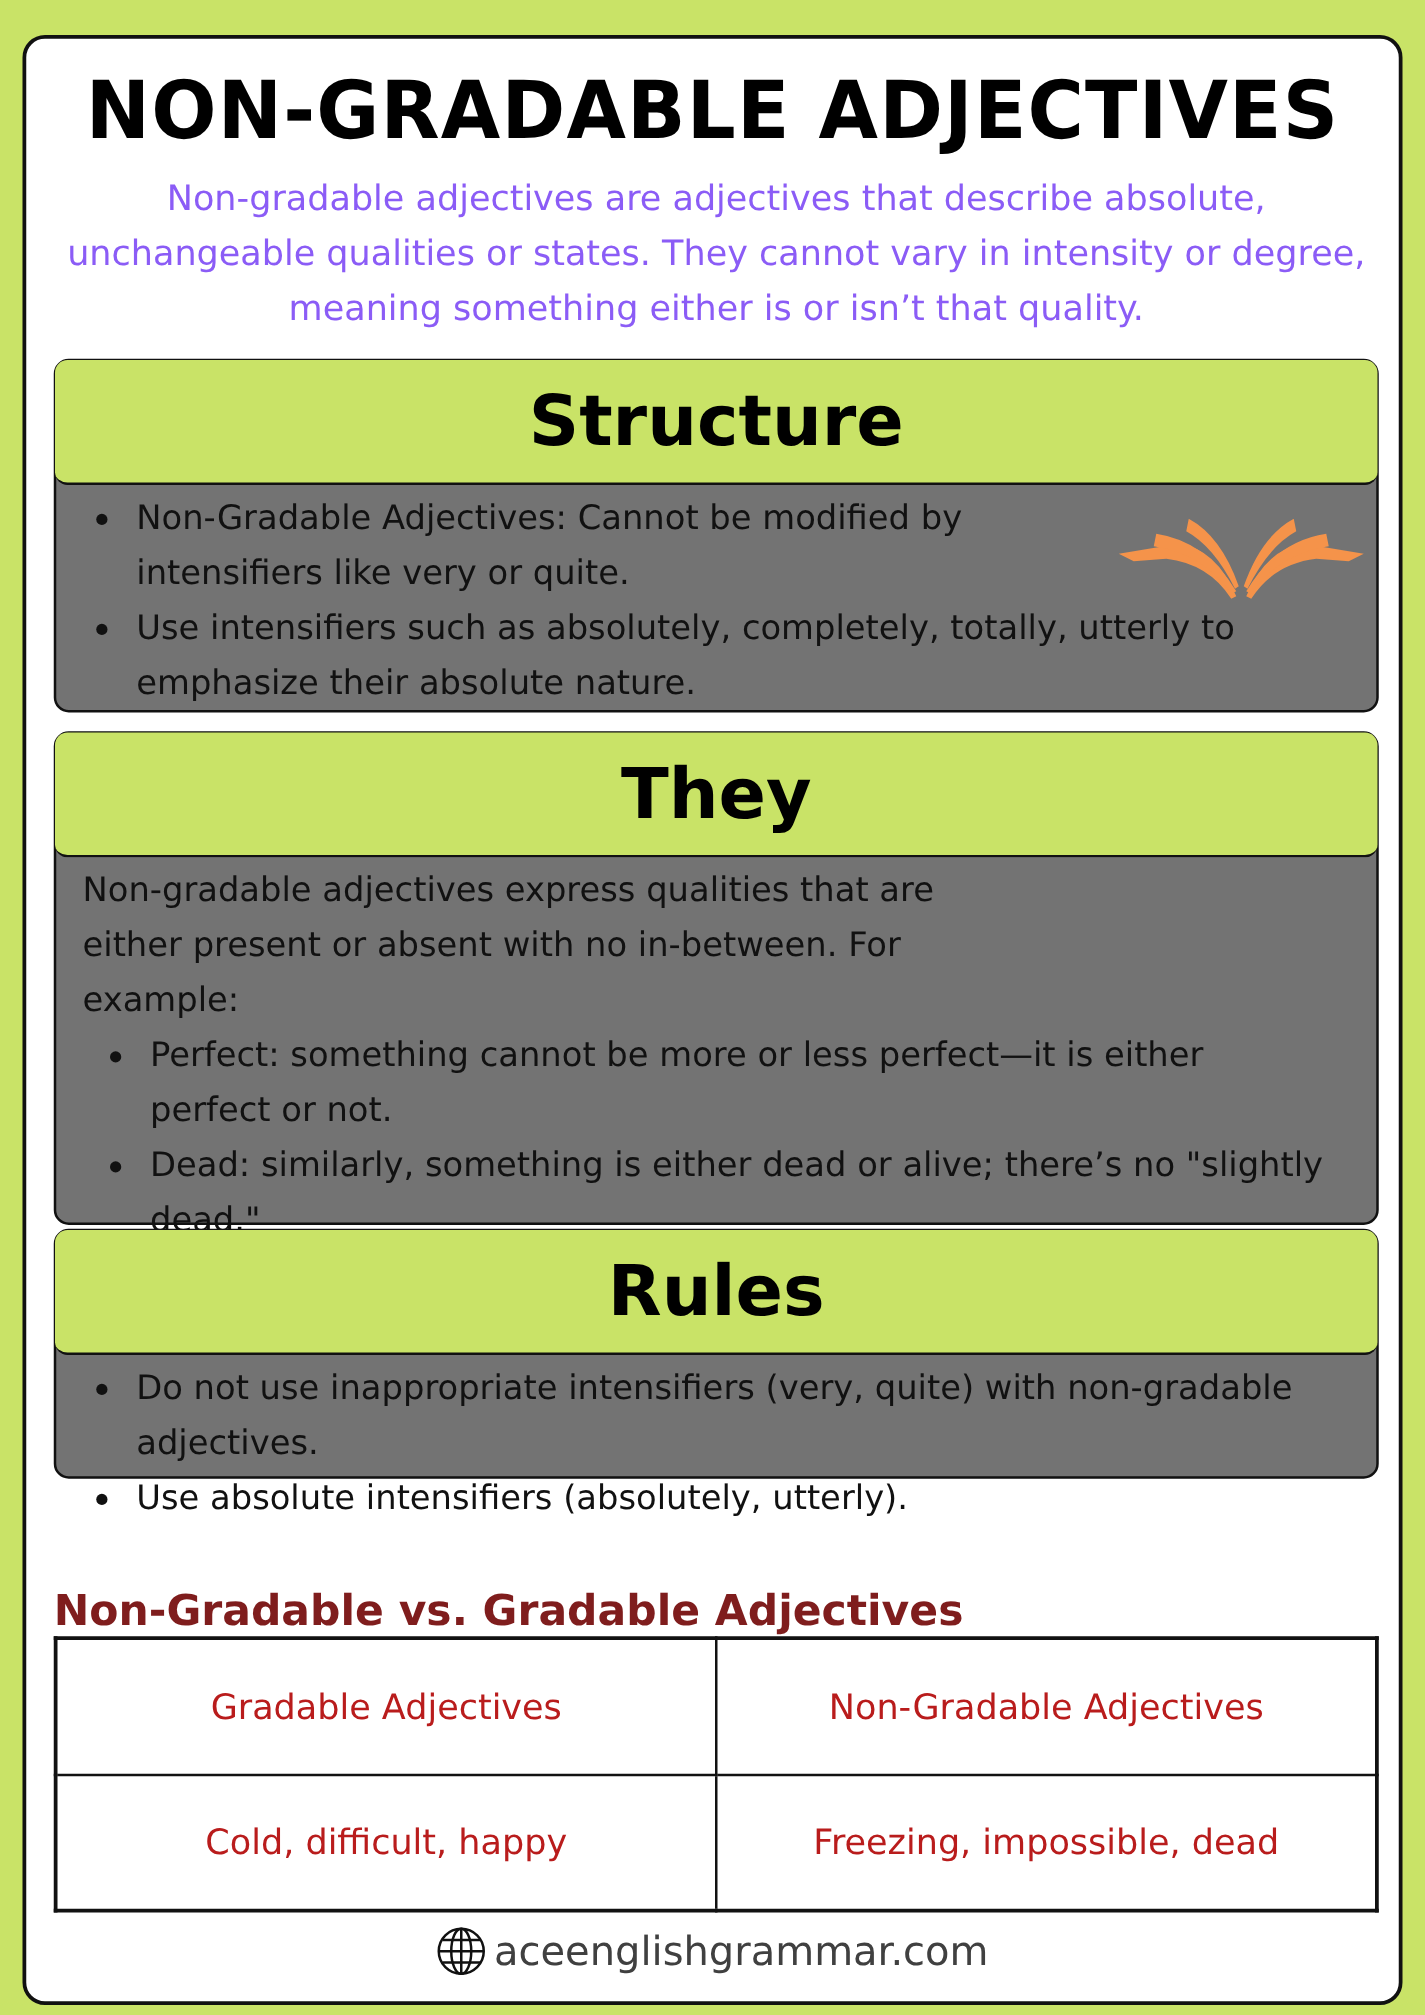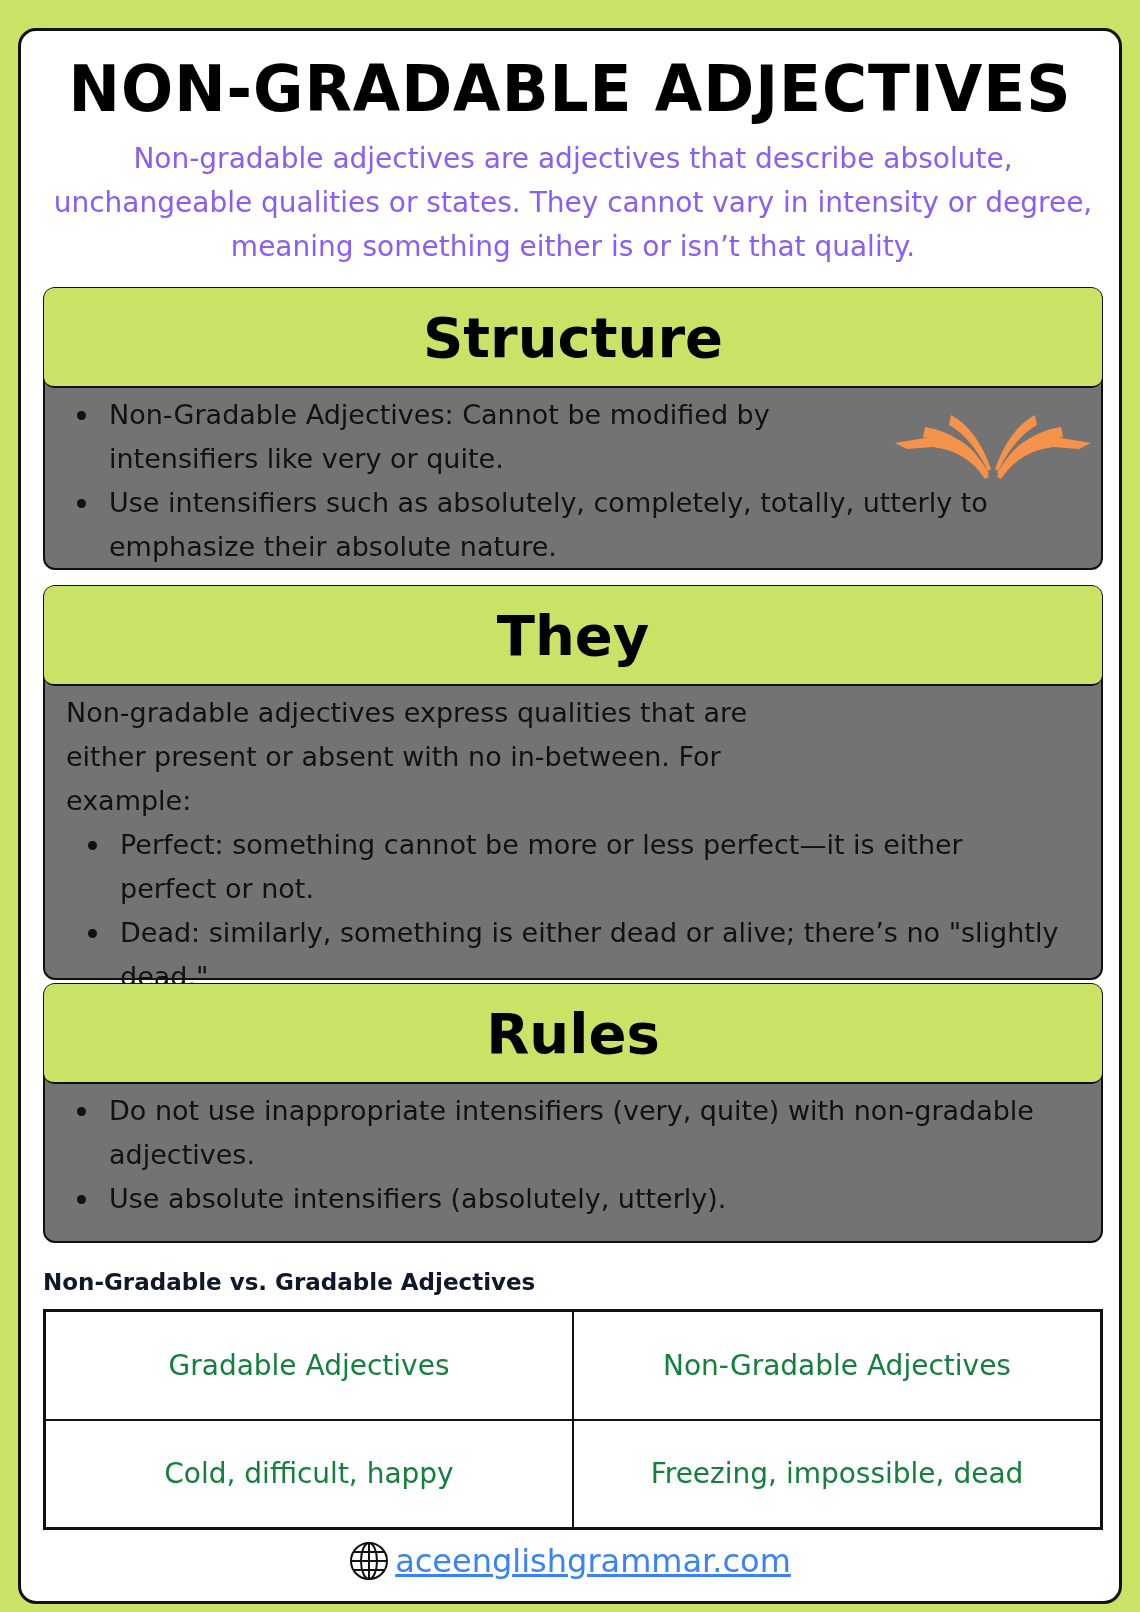--- a/index.html
+++ b/index.html
@@ -30,34 +30,34 @@
   .section-head span { font-weight: bold; font-size: 56px; color: #000; }
   .section-body { padding: 6px 10px 8px 10px; font-size: 27px; line-height: 44px; }
   .section-body ul { list-style: none; padding-left: 54px; }
   .section-body li { position: relative; }
   .section-body li::before {
     content: ""; position: absolute; left: -32px; top: 18px;
     width: 9px; height: 9px; border-radius: 50%; background: #111;
   }
   .book-icon { position: absolute; right: 8px; top: 126px; width: 200px; height: 68px; }
   .table-title {
-    position: absolute; left: 22px; top: 1238px; font-weight: bold; font-size: 23px; color: #0f172a;
+    position: absolute; left: 22px; top: 1238px; font-weight: bold; font-size: 34px; color: #7f1d1d;
   }
   table.cmp {
     position: absolute; left: 22px; top: 1278px; width: 1060px; height: 218px;
     border-collapse: collapse; border: 3px solid #111;
   }
   table.cmp td {
     border: 2px solid #111; width: 50%; text-align: center; vertical-align: middle;
-    font-size: 28px; height: 109px; color: #15803d; margin-left: 25px;
+    font-size: 28px; height: 109px; color: #b91c1c; margin-left: 25px;
   }
   .footer {
     position: absolute; left: 0; top: 1510px; width: 100%;
     display: flex; align-items: center; justify-content: center; gap: 6px;
-    font-size: 32px; color: #3b82f6; text-decoration: underline;
+    font-size: 32px; color: #404040;
   }
 </style>
 </head>
 <body>
 
 <div class="card">
 
   <h1 class="title">NON-GRADABLE ADJECTIVES</h1>
   <p class="intro">Non-gradable adjectives are adjectives that describe absolute, unchangeable qualities or states. They cannot vary in intensity or degree, meaning something either is or isn’t that quality.</p>
 
@@ -89,21 +89,21 @@
     </div>
     <div class="section-body" style="padding-left:21px; padding-right:14px;">
       <p style="padding-right:300px;">Non-gradable adjectives express qualities that are either present or absent with no in-between. For example:</p>
       <ul>
         <li style="padding-right:40px;">Perfect: something cannot be more or less perfect—it is either perfect or not.</li>
         <li>Dead: similarly, something is either dead or alive; there’s no "slightly dead."</li>
       </ul>
     </div>
   </div>
 
-  <div class="section" style="top:952px; height:260px;">
+  <div class="section" style="top:952px; height:200px;">
     <div class="section-head">
       <span>Rules</span>
     </div>
     <div class="section-body">
       <ul>
         <li>Do not use inappropriate intensifiers (very, quite) with non-gradable adjectives.</li>
         <li>Use absolute intensifiers (absolutely, utterly).</li>
       </ul>
     </div>
   </div>

